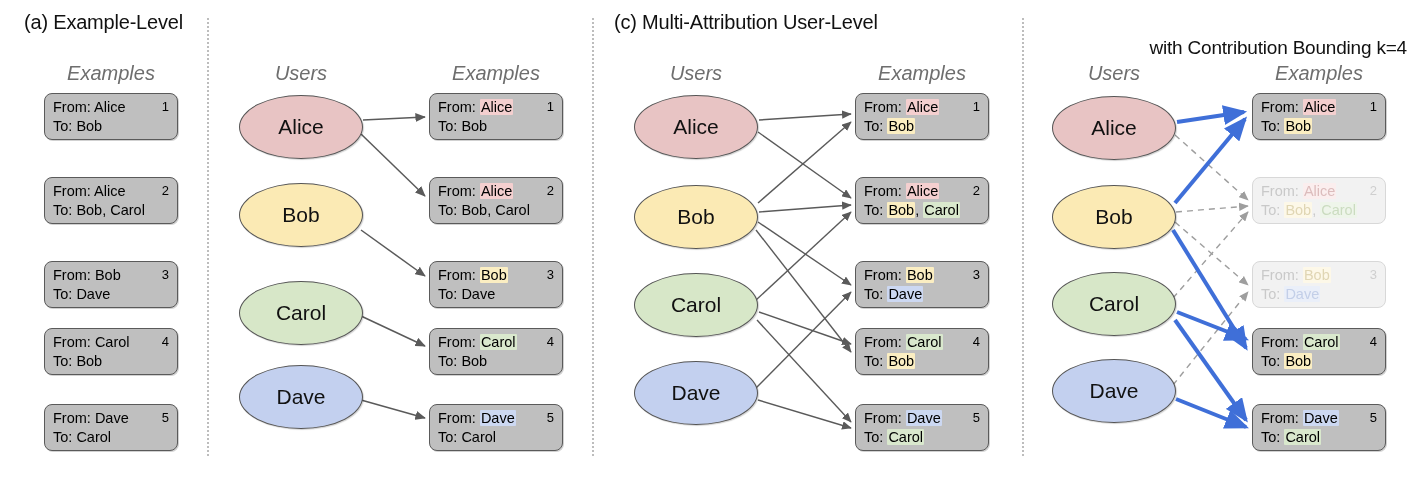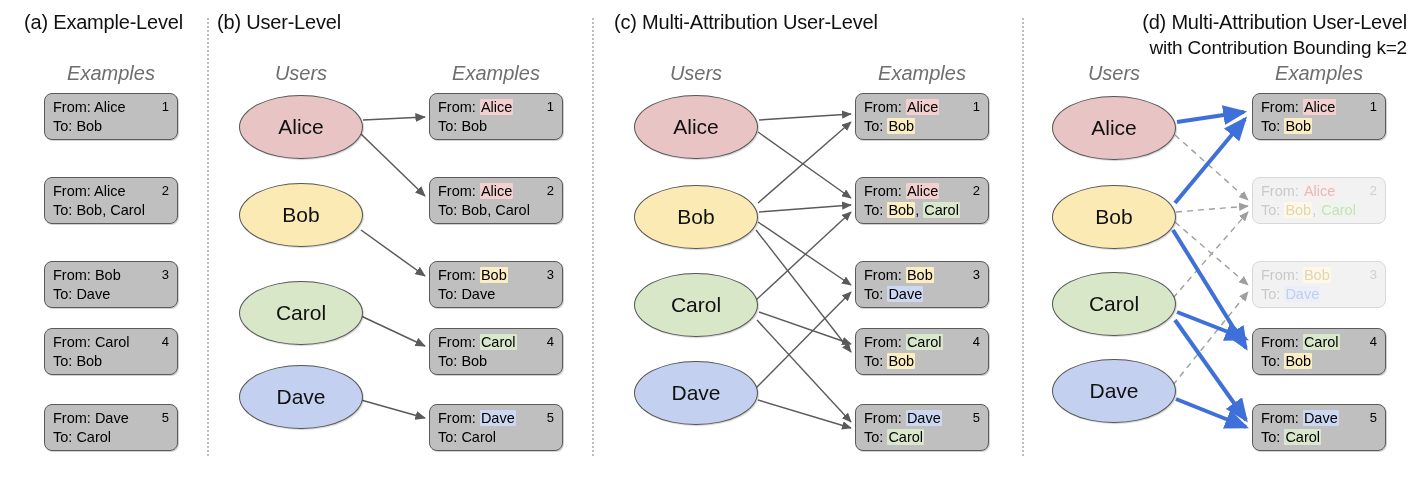--- a/index.html
+++ b/index.html
@@ -93,21 +93,20 @@
     <span class="idx">4</span>
   </div>
   <div class="ex" style="left:44px;top:404px;">
     <span class="ln1"><span>From: </span><span>Dave</span></span>
     <span class="ln2"><span>To: </span><span>Carol</span></span>
     <span class="idx">5</span>
   </div>
 </div>
 
 <div class="panel" style="left:207px;width:385px;">
-  <div class="ptitle l1" style="text-align:left;left:10px;">(b) User-Level</div>
   <div class="colhdr" style="left:32px;width:124px;">Users</div>
   <div class="colhdr" style="left:222px;width:134px;">Examples</div>
 
   <svg class="edges" viewBox="0 0 385 492">
     <defs>
       <marker id="ar-plain-b" markerWidth="7" markerHeight="6" refX="6.4" refY="3" orient="auto">
         <path d="M0,0 L7,3 L0,6 z" fill="#5a5a5a"></path>
       </marker>
     </defs>
     <g stroke="#5a5a5a" stroke-width="1.5" fill="none" marker-end="url(#ar-plain-b)">
@@ -219,22 +218,21 @@
     <span class="idx">4</span>
   </div>
   <div class="ex" style="left:263px;top:404px;">
     <span class="ln1"><span>From: </span><span class="hl dave">Dave</span></span>
     <span class="ln2"><span>To: </span><span class="hl carol">Carol</span></span>
     <span class="idx">5</span>
   </div>
 </div>
 
 <div class="panel" style="left:1022px;width:391px;">
-  <div class="ptitle l1" style="text-align:right;right:6px;left:auto;width:385px;">(d) Multi-Attribution User-Level</div>
-  <div class="ptitle l2" style="text-align:right;right:6px;left:auto;width:385px;font-size:19px;">with Contribution Bounding k=2</div>
+  <div class="ptitle l2" style="text-align:right;right:6px;left:auto;width:385px;font-size:19px;">with Contribution Bounding k=4</div>
   <div class="colhdr" style="left:30px;width:124px;">Users</div>
   <div class="colhdr" style="left:230px;width:134px;">Examples</div>
 
   <svg class="edges" viewBox="0 0 391 492">
     <defs>
       <marker id="ar-kept" markerWidth="6" markerHeight="5" refX="5.2" refY="2.5" orient="auto">
         <path d="M0,0 L6,2.5 L0,5 z" fill="#3f6fd8"></path>
       </marker>
       <marker id="ar-drop" markerWidth="7" markerHeight="6" refX="6.4" refY="3" orient="auto">
         <path d="M0,0 L7,3 L0,6 z" fill="#9e9e9e"></path>

